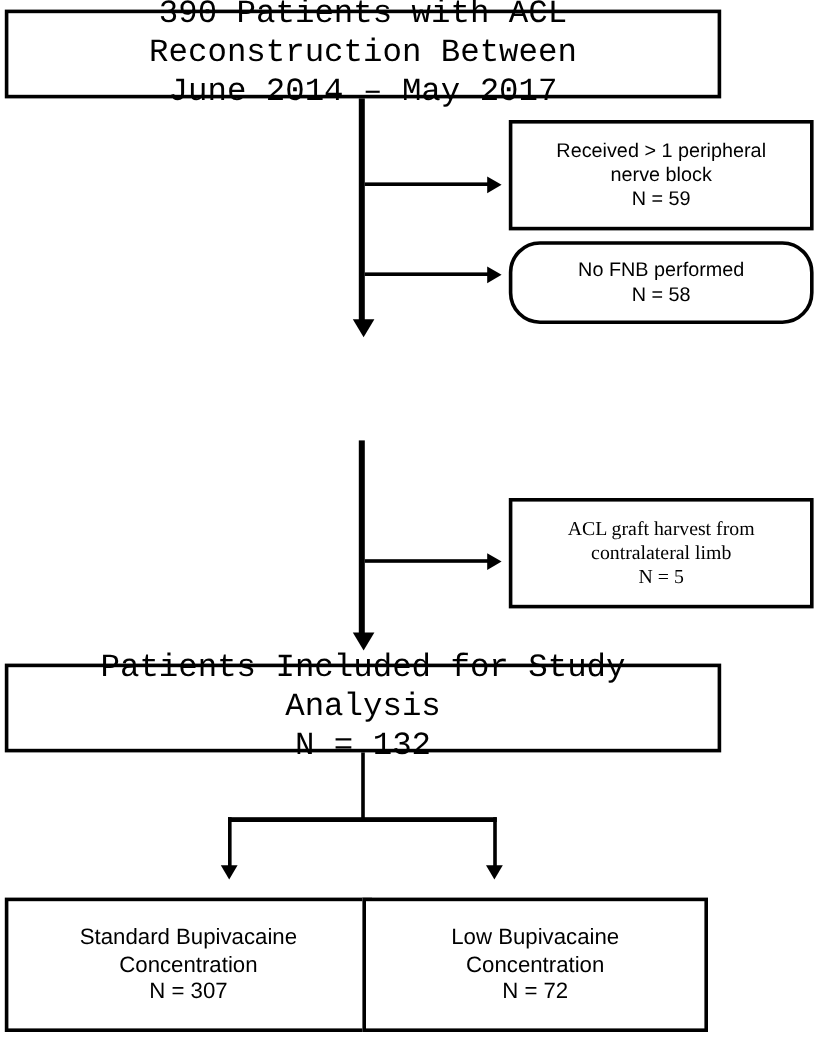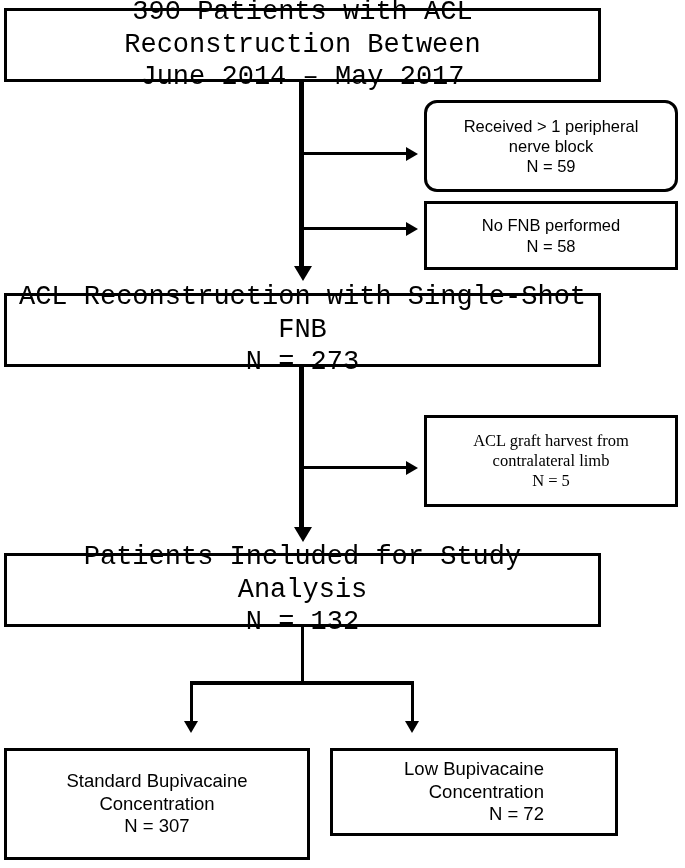--- a/index.html
+++ b/index.html
@@ -97,37 +97,33 @@
   <div class="box main" style="left:4px; top:8px; width:597px; height:74px;">
     <span class="txt">390 Patients with ACL Reconstruction Between
 June 2014 – May 2017</span>
   </div>
 
   <div class="vline" style="left:299px; top:82px; height:186px;"></div>
   <div class="arrow-down" style="left:294px; top:266px;"></div>
 
   <div class="hline" style="left:304px; top:152px; width:105px;"></div>
   <div class="arrow-right" style="left:406px; top:147px;"></div>
-  <div class="box excl" style="left:424px; top:100px; width:254px; height:92px;border-radius:13px;">
+  <div class="box excl" style="left:424px; top:100px; width:254px; height:92px;">
     <span class="txt">Received &gt; 1 peripheral
 nerve block
 N = 59</span>
   </div>
 
   <div class="hline" style="left:304px; top:227px; width:105px;"></div>
   <div class="arrow-right" style="left:406px; top:222px;"></div>
-  <div class="box excl" style="left:424px; top:201px; width:254px; height:69px;">
+  <div class="box excl" style="left:424px; top:201px; width:254px; height:69px;border-radius:26px;">
     <span class="txt">No FNB performed
 N = 58</span>
   </div>
 
-  <div class="box main" style="left:4px; top:293px; width:597px; height:74px;">
-    <span class="txt">ACL Reconstruction with Single-Shot FNB
-N = 273</span>
-  </div>
 
   <div class="vline" style="left:299px; top:367px; height:162px;"></div>
   <div class="arrow-down" style="left:294px; top:527px;"></div>
 
   <div class="hline" style="left:304px; top:466px; width:105px;"></div>
   <div class="arrow-right" style="left:406px; top:461px;"></div>
   <div class="box excl" style="left:424px; top:415px; width:254px; height:92px;font-family:Liberation Serif, serif;">
     <span class="txt">ACL graft harvest from
 contralateral limb
 N = 5</span>
@@ -143,19 +139,19 @@
   <div class="vline thin" style="left:190px; top:681px; height:42px;"></div>
   <div class="arrow-down small" style="left:184px; top:721px;"></div>
   <div class="vline thin" style="left:411px; top:681px; height:42px;"></div>
   <div class="arrow-down small" style="left:405px; top:721px;"></div>
 
   <div class="box group" style="left:4px; top:748px; width:306px; height:112px;">
     <span class="txt">Standard Bupivacaine
 Concentration
 N = 307</span>
   </div>
-  <div class="box group" style="left:330px; top:748px; width:288px; height:88px;text-align:right;">
+  <div class="box group" style="left:302px; top:748px; width:288px; height:112px;">
     <span class="txt">Low Bupivacaine
 Concentration
 N = 72</span>
   </div>
 
 </div>
 
 </body></html>

